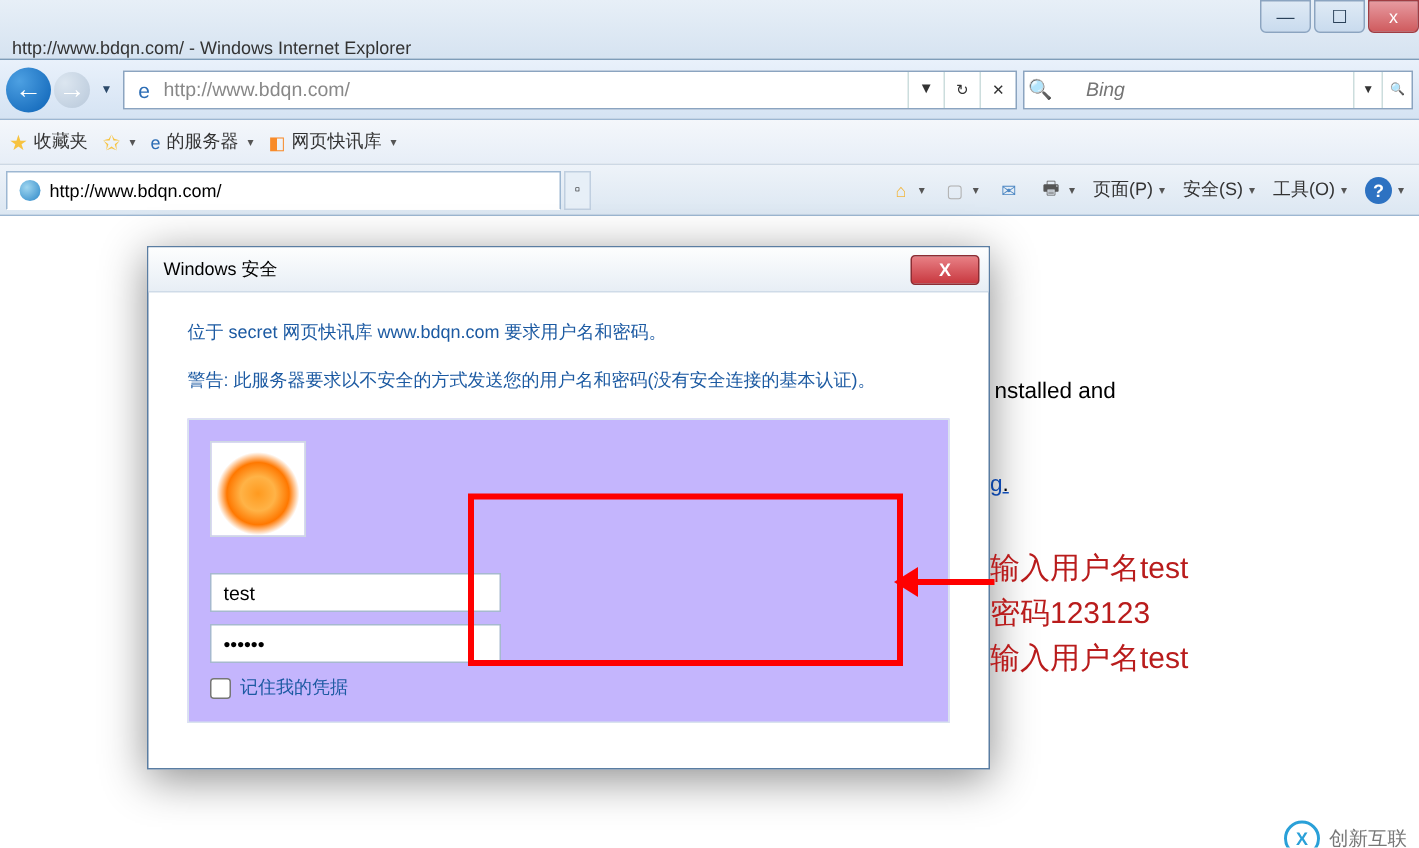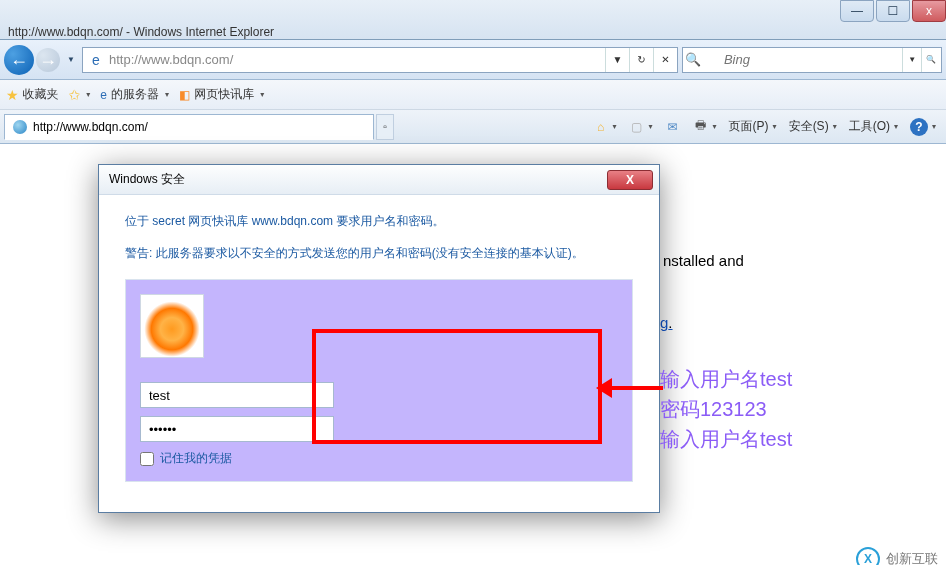--- a/index.html
+++ b/index.html
@@ -71,21 +71,21 @@
   .remember { display:flex; align-items:center; gap:6px; font-size:12px; color:#1c5aa2; }
   .remember input { width:14px;height:14px;}
   .dlg-buttons { display:flex; justify-content:flex-end; gap:10px; padding-bottom:4px;}
   .dlg-btn { width:80px; height:24px; border:1px solid #8ba4c0; background:linear-gradient(#fdfefe,#e3ecf5); font-size:12px; cursor:pointer; border-radius:3px;}
   .dlg-btn.primary { border:1px solid #3d7fc4; box-shadow:0 0 0 1px #7fb2e4 inset; }
 
   
   .redbox { position:absolute; left:312px; top:185px; width:290px; height:115px; border:4px solid #f00; pointer-events:none;}
   .arrow-line { position:absolute; left:603px; top:242px; width:60px; height:4px; background:#f00; }
   .arrow-head { position:absolute; left:596px; top:234px; width:0;height:0; border-top:10px solid transparent; border-bottom:10px solid transparent; border-right:16px solid #f00; }
-  .anno { position:absolute; left:660px; top:220px; font-size:20px; color:#8b5cf6; line-height:1.5; }
+  .anno { position:absolute; left:660px; top:220px; font-size:20px; color:#b91c1c; line-height:1.5; }
 
   
   .watermark { position:absolute; right:8px; bottom:6px; display:flex; align-items:center; gap:6px; font-size:13px; color:#777;}
   .wm-ico { width:24px;height:24px;border-radius:50%; border:2px solid #2aa0d8; display:flex;align-items:center;justify-content:center; color:#2aa0d8; font-weight:bold; font-size:12px;}
 </style>
 </head>
 <body>
 
 <div class="titlebar">
   <span class="title">http://www.bdqn.com/ - Windows Internet Explorer</span>

